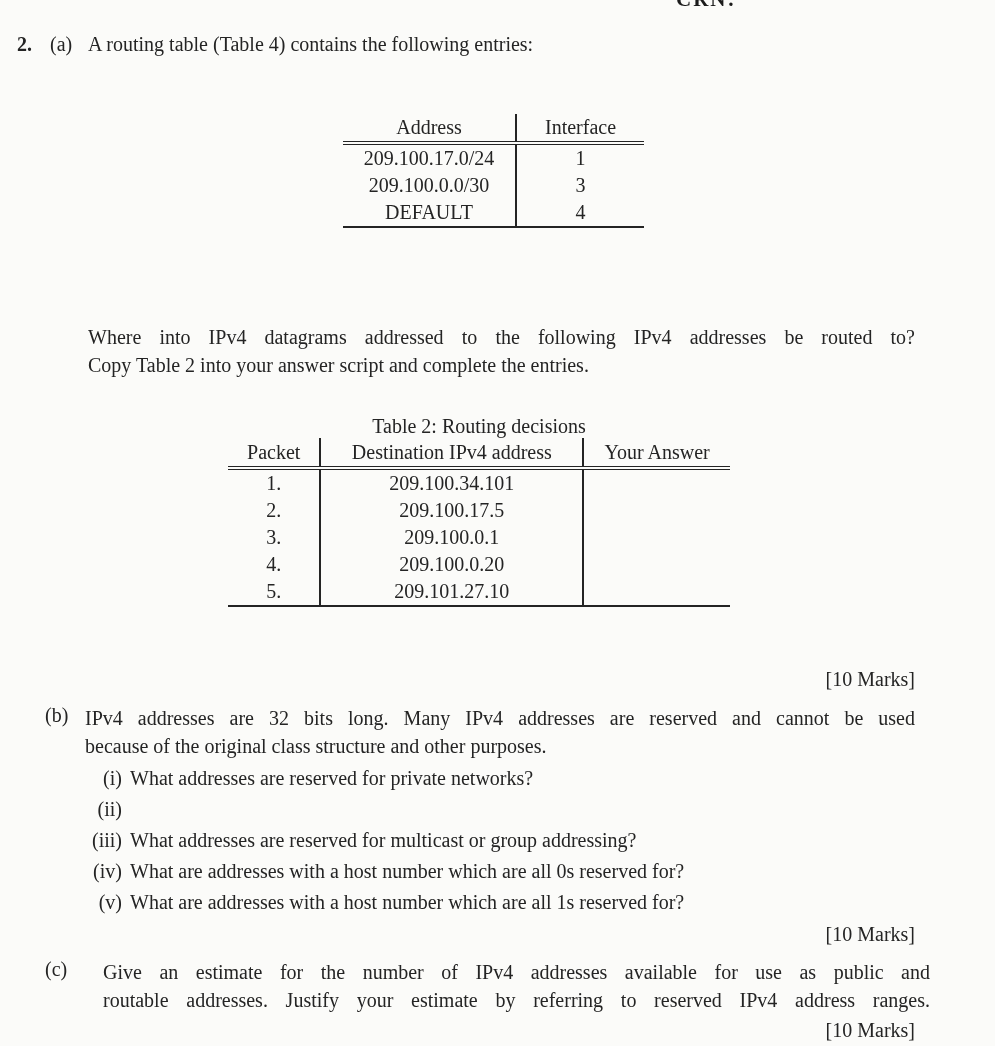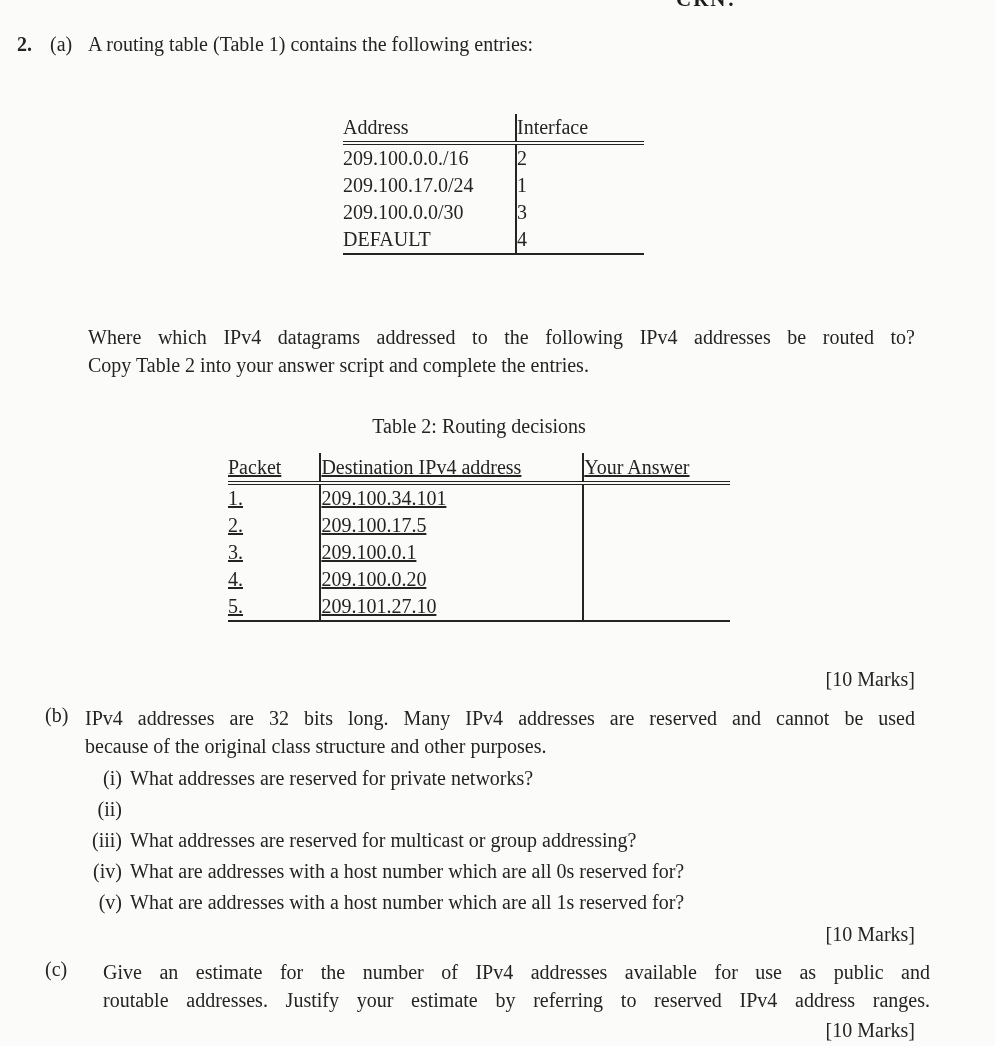--- a/index.html
+++ b/index.html
@@ -27,32 +27,32 @@
 
   
   .pline { display:block; height:28px; line-height:28px; white-space:nowrap; }
   .jline { white-space:normal; text-align:justify; text-align-last:justify; }
 
   
   .caption { text-align:center; height:23px; line-height:23px; }
 
   
   table { border-collapse:collapse; table-layout:fixed; }
-  th, td { padding:0; font-weight:normal; text-align:left; vertical-align:middle; }
+  th, td { padding:0; font-weight:normal; text-align:center; vertical-align:middle; }
 
   .t1-block { left:343px; top:101px; width:301px; }
   .t1 { margin-top:13px; }
   .t1 th, .t1 td { height:27px; }
   .t1 .c1 { width:172px; border-right:2px solid #242424; }
   .t1 .c2 { width:127px;margin-left:38px; }
   .t1 thead th { border-bottom:4px double #242424; }
   .t1 tbody tr:last-child td { border-bottom:2px solid #242424; }
 
   .t2-block { left:228px; top:415px; width:502px; }
-  .t2 { margin-top:15px;text-decoration:underline; }
+  .t2 { margin-top:0; }
   .t2 thead th { height:28px; border-bottom:4px double #242424; }
   .t2 tbody td { height:27px; }
   .t2 .c1 { width:92px;  border-right:2px solid #242424; }
   .t2 .c2 { width:263px; border-right:2px solid #242424; }
   .t2 .c3 { width:147px; }
   .t2 tbody tr:last-child td { border-bottom:2px solid #242424; }
 
   
   .marks { left:88px; width:827px; text-align:right; height:26px; line-height:26px; }
   .marks-a { top:666px; }
@@ -81,54 +81,50 @@
 
 <div class="page">
 
   <div class="abs crn-clip">
     <span>CRN:</span>
   </div>
 
   <div class="abs qline">
     <span class="qnum">2.</span>
     <span class="plabel">(a)</span>
-    <span class="qintro">A routing table (Table 1) contains the following entries:</span>
+    <span class="qintro">A routing table (Table 4) contains the following entries:</span>
   </div>
 
   <div class="abs t1-block">
     <table class="t1">
       <thead>
         <tr>
           <th class="c1">Address</th>
           <th class="c2">Interface</th>
         </tr>
       </thead>
       <tbody>
         <tr>
-          <td class="c1">209.100.0.0./16</td>
-          <td class="c2">2</td>
-        </tr>
-        <tr>
           <td class="c1">209.100.17.0/24</td>
           <td class="c2">1</td>
         </tr>
         <tr>
           <td class="c1">209.100.0.0/30</td>
           <td class="c2">3</td>
         </tr>
         <tr>
           <td class="c1">DEFAULT</td>
           <td class="c2">4</td>
         </tr>
       </tbody>
     </table>
   </div>
 
   <div class="abs body-a">
-    <span class="pline jline">Where which IPv4 datagrams addressed to the following IPv4 addresses be routed to?</span>
+    <span class="pline jline">Where into IPv4 datagrams addressed to the following IPv4 addresses be routed to?</span>
     <span class="pline">Copy Table 2 into your answer script and complete the entries.</span>
   </div>
 
   <div class="abs t2-block">
     <div class="caption">Table 2: Routing decisions</div>
     <table class="t2">
       <thead>
         <tr>
           <th class="c1">Packet</th>
           <th class="c2">Destination IPv4 address</th>

